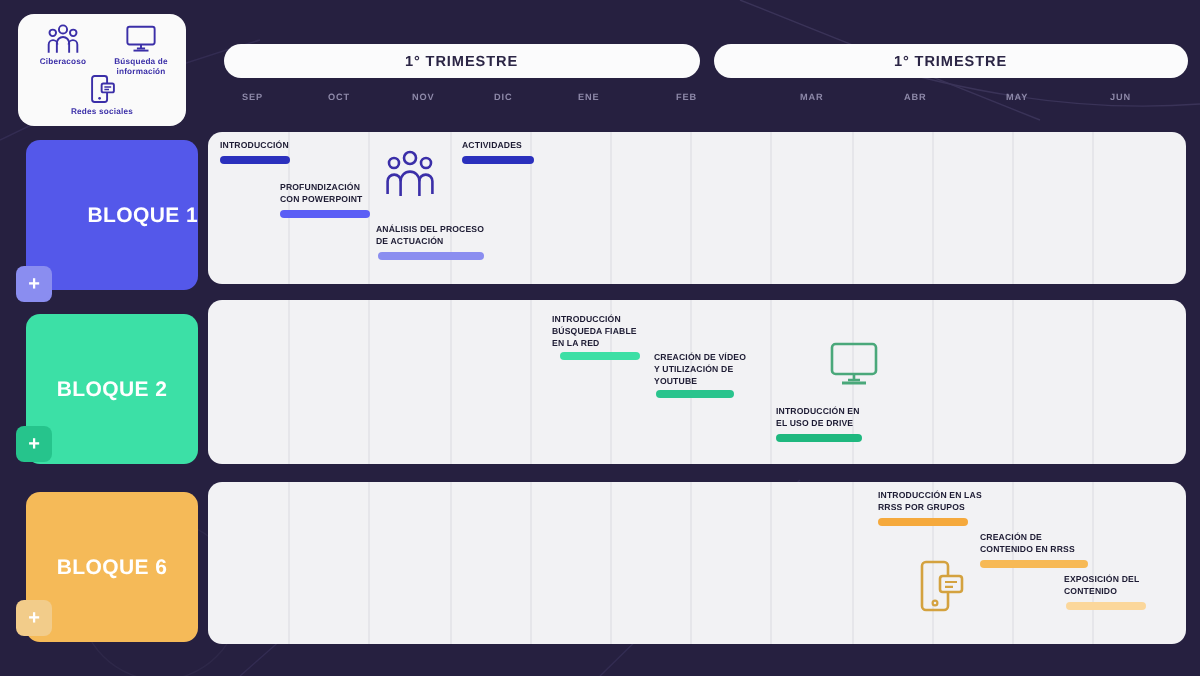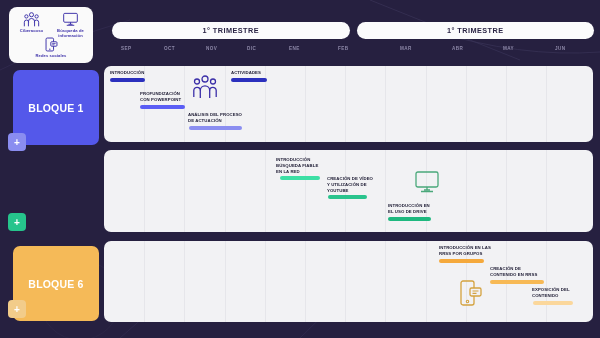--- a/index.html
+++ b/index.html
@@ -27,21 +27,21 @@
     letter-spacing:.1px; display:block; margin-top:1px;
   }
   .topic svg { display:block; margin:0 auto; }
 
   .block {
     position:absolute; left:13px; width:86px; height:75px;
     border-radius:7px; color:#fff;
     display:flex; align-items:center; justify-content:center;
   }
   .block-label { font-size:10.5px; font-weight:bold; letter-spacing:.2px; }
-  .block.b1 { top:70px;  background:#5458ea; }
+  .block.b1 { top:70px;  background:#5458ea;justify-content:flex-end; }
   .block.b2 { top:157px; background:#3ce0a6; }
   .block.b3 { top:246px; background:#f5ba58; }
   .plus {
     position:absolute; width:18px; height:18px; border-radius:4px;
     display:flex; align-items:center; justify-content:center;
     font-size:10px; font-weight:bold; color:#fff;
   }
   .plus.p1 { left:8px;  top:133px; background:#8a8df0; }
   .plus.p2 { left:8px;  top:213px; background:#26c48c; }
   .plus.p3 { left:8px;  top:300px; background:#f2cc8a; }
@@ -133,20 +133,23 @@
     </div>
   </div>
 
   <div class="block b1">
     <span class="block-label">BLOQUE 1</span>
   </div>
   <div class="plus p1">
     <span>+</span>
   </div>
 
+  <div class="block b2">
+    <span class="block-label">BLOQUE 2</span>
+  </div>
   <div class="plus p2">
     <span>+</span>
   </div>
 
   <div class="block b3">
     <span class="block-label">BLOQUE 6</span>
   </div>
   <div class="plus p3">
     <span>+</span>
   </div>

